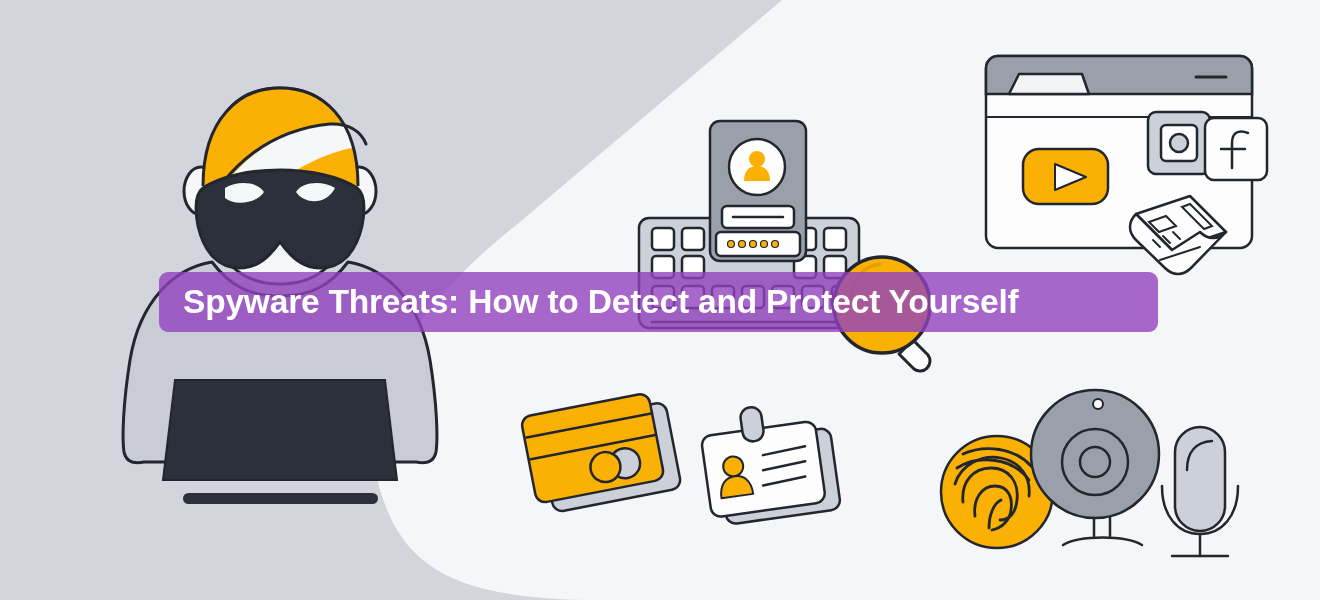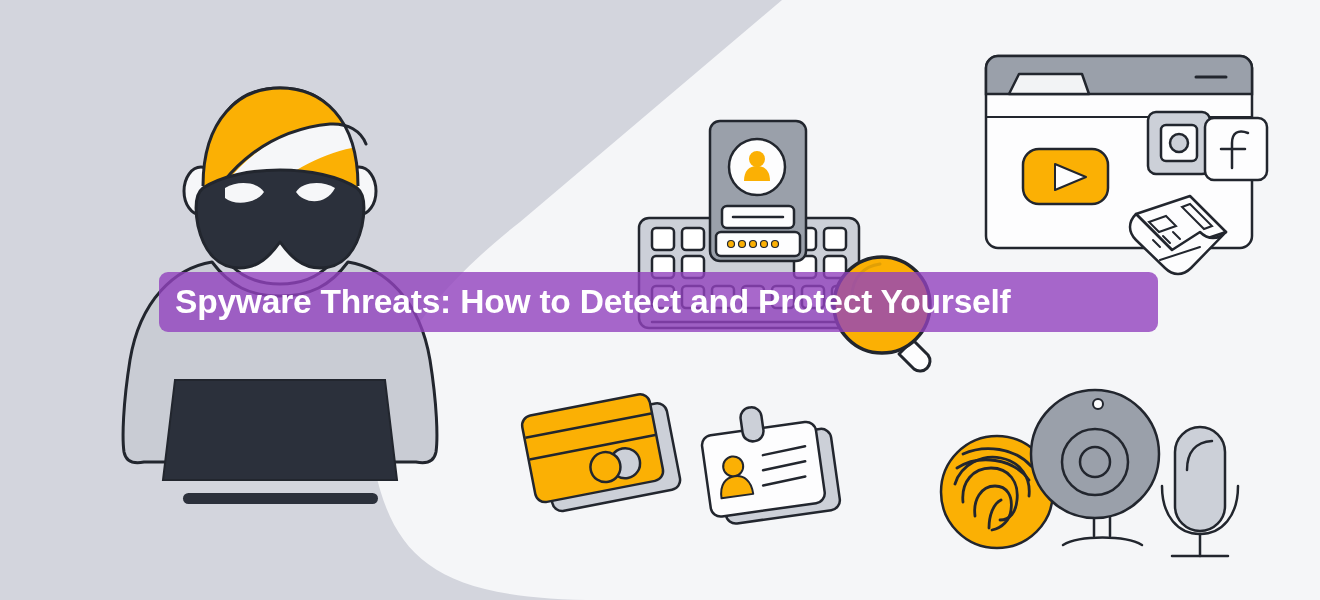--- a/index.html
+++ b/index.html
@@ -35,21 +35,21 @@
     align-items: center;
     z-index: 40;
   }
   #title-text {
     color: #ffffff;
     font-family: "Liberation Sans", sans-serif;
     font-weight: bold;
     font-size: 33.5px;
     letter-spacing: -0.2px;
     line-height: 1;
-    padding-left: 16px;
+    padding-left: 24px;
     white-space: nowrap;
   }
 </style>
 </head>
 <body>
 
 <div id="hero">
 
   <svg id="bg-svg" viewBox="0 0 1320 600" xmlns="http://www.w3.org/2000/svg">
     <rect x="0" y="0" width="1320" height="600" fill="#d3d5dd"></rect>

